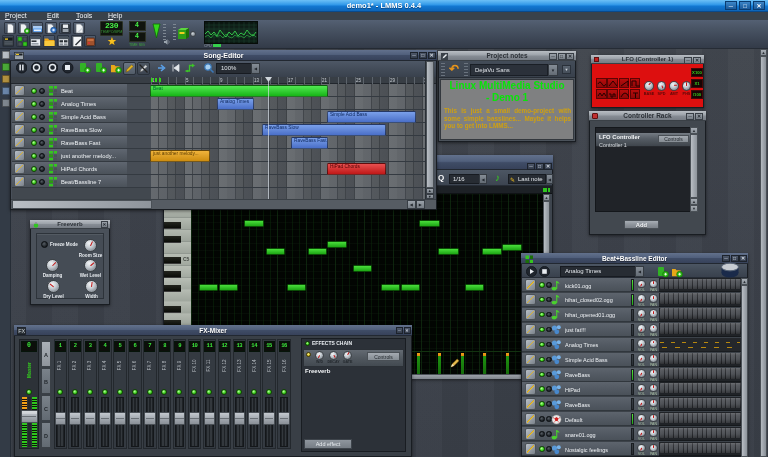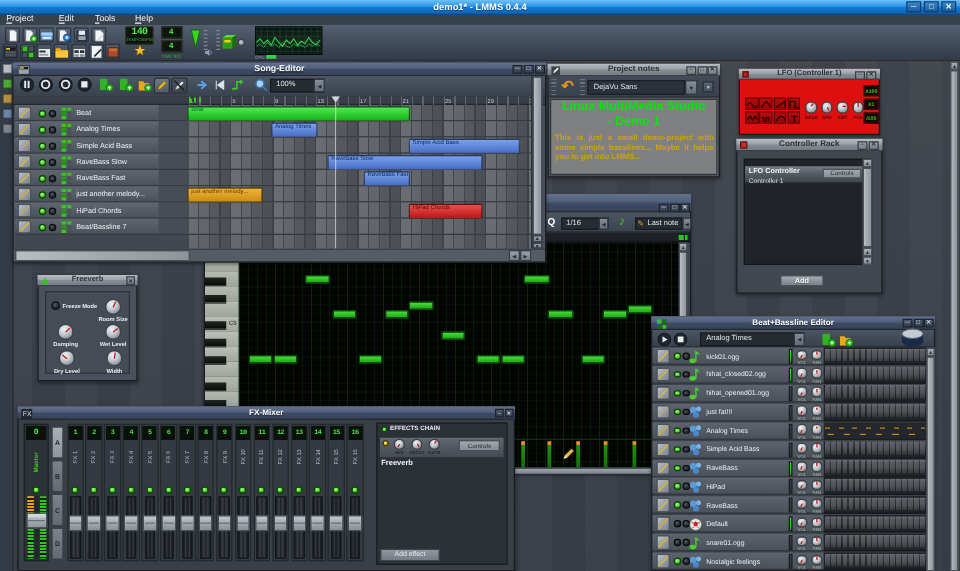--- a/index.html
+++ b/index.html
@@ -123,21 +123,21 @@
     </svg>
   </div>
 <div style="left:84.19999999999999px;top:34.5px;width:12px;height:12px;background:linear-gradient(180deg,#505c6e,#3b4452);border:1px solid #2a3340;border-radius:1px;text-align:center;line-height:10px;">
     <svg width="11" height="11">
       <rect x="1.5" y="2" width="8" height="7.5" rx="1" fill="#a0522d" stroke="#5c2810" stroke-width="0.7"></rect>
       <rect x="2.5" y="3" width="6" height="2" fill="#c87040"></rect>
       <circle cx="4" cy="7" r="1" fill="#e03030"></circle>
     </svg>
   </div>
 <div style="left:100px;top:20.5px;width:23px;height:15px;background:#10140e;border:1px solid #2c3226;border-radius:1px;"></div>
-<div style="left:100px;top:21px;width:23px;height:9px;color:#46f046;font-family:'Liberation Mono',monospace;font-weight:bold;font-size:8px;line-height:9px;text-align:center;letter-spacing:-0.5px;">140</div>
+<div style="left:100px;top:21px;width:23px;height:9px;color:#46f046;font-family:'Liberation Mono',monospace;font-weight:bold;font-size:8px;line-height:9px;text-align:center;letter-spacing:-0.5px;">230</div>
 <div style="left:100px;top:30px;width:23px;height:5px;color:#3a9a3a;font-size:3.6px;text-align:center;">TEMPO/BPM</div>
 <div style="left:103px;top:36px;width:18px;height:11px;color:#f6c020;font-size:11px;line-height:11px;text-align:center;text-shadow:0 0 1px #8a5c00;">★</div>
 <div style="left:128.5px;top:20.5px;width:17px;height:10.5px;background:#10140e;border:1px solid #2c3226;"></div>
 <div style="left:128.5px;top:21px;width:17px;height:9px;color:#46f046;font-family:'Liberation Mono',monospace;font-weight:bold;font-size:6.5px;line-height:9.5px;text-align:center;">4</div>
 <div style="left:128.5px;top:31.5px;width:17px;height:10.5px;background:#10140e;border:1px solid #2c3226;"></div>
 <div style="left:128.5px;top:32px;width:17px;height:9px;color:#46f046;font-family:'Liberation Mono',monospace;font-weight:bold;font-size:6.5px;line-height:9.5px;text-align:center;">4</div>
 <div style="left:127px;top:42.5px;width:20px;height:5px;color:#3da83d;font-size:3.6px;text-align:center;">TIME SIG</div>
 <div style="left:152px;top:23px;width:9px;height:16px;">
     <svg width="9" height="16">
       <path d="M1 1 L8 1 L4.5 15 Z" fill="#35d81c" stroke="#0e6c04" stroke-width="0.8"></path>

